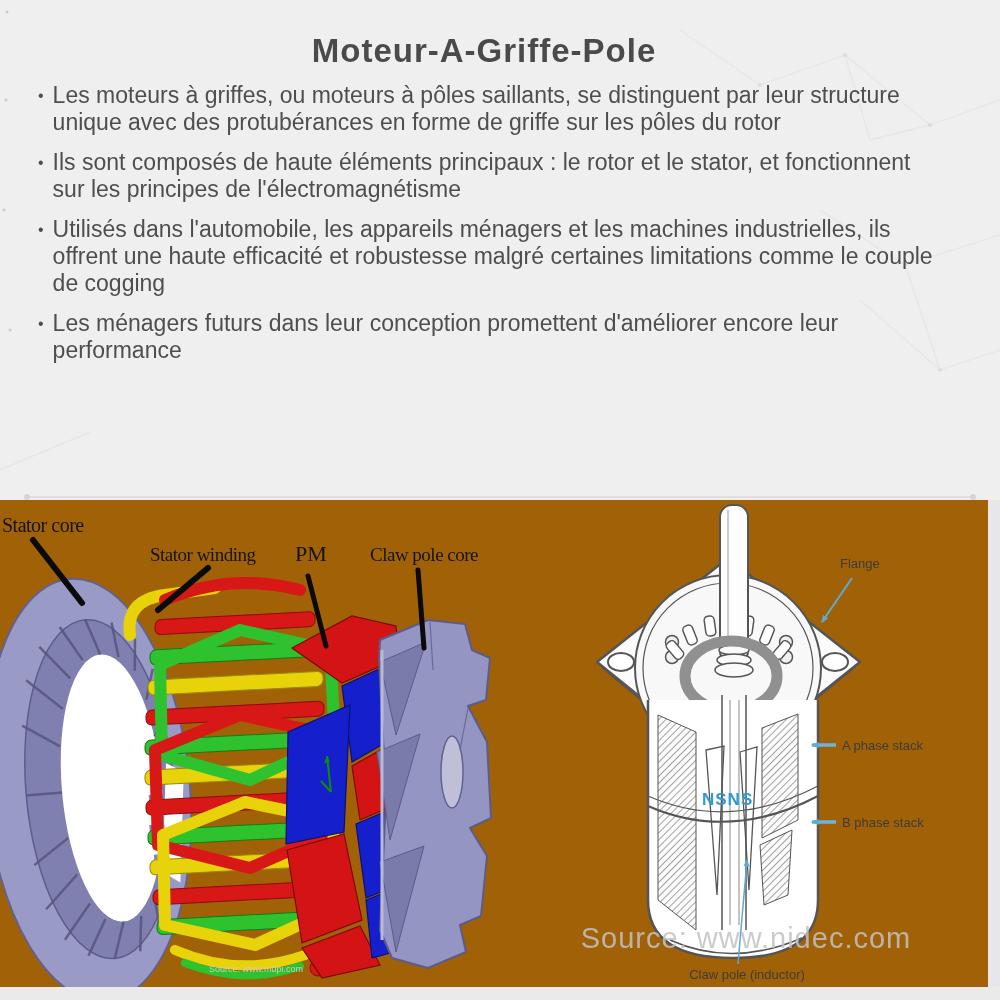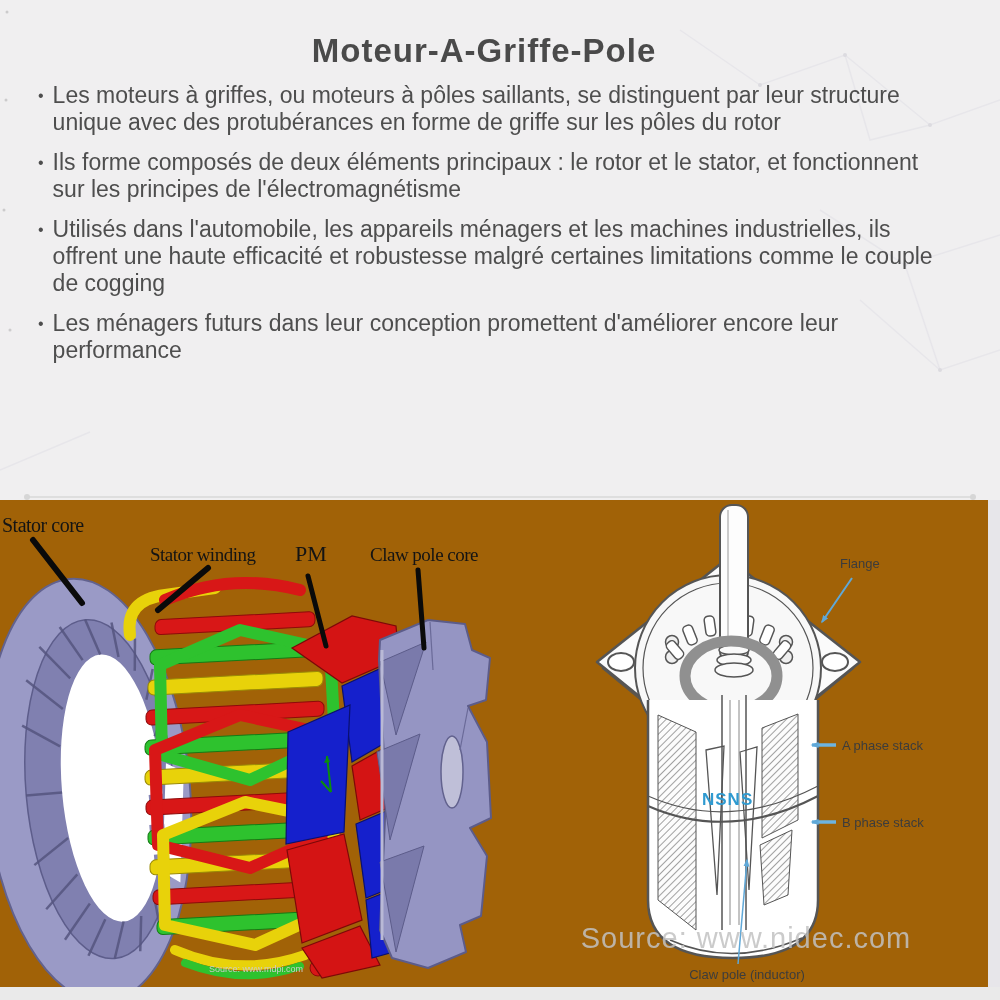--- a/index.html
+++ b/index.html
@@ -55,21 +55,21 @@
 
   <h1 class="page-title">Moteur-A-Griffe-Pole</h1>
 
   <ul class="bullets">
     <li>
       <span class="dot">•</span>
       <span>Les moteurs à griffes, ou moteurs à pôles saillants, se distinguent par leur structure unique avec des protubérances en forme de griffe sur les pôles du rotor</span>
     </li>
     <li>
       <span class="dot">•</span>
-      <span>Ils forme composés de deux éléments principaux : le rotor et le stator, et fonctionnent sur les principes de l'électromagnétisme</span>
+      <span>Ils sont composés de haute éléments principaux : le rotor et le stator, et fonctionnent sur les principes de l'électromagnétisme</span>
     </li>
     <li>
       <span class="dot">•</span>
       <span>Utilisés dans l'automobile, les appareils ménagers et les machines industrielles, ils offrent une haute efficacité et robustesse malgré certaines limitations comme le couple de cogging</span>
     </li>
     <li>
       <span class="dot">•</span>
       <span>Les ménagers futurs dans leur conception promettent d'améliorer encore leur performance</span>
     </li>
   </ul>

